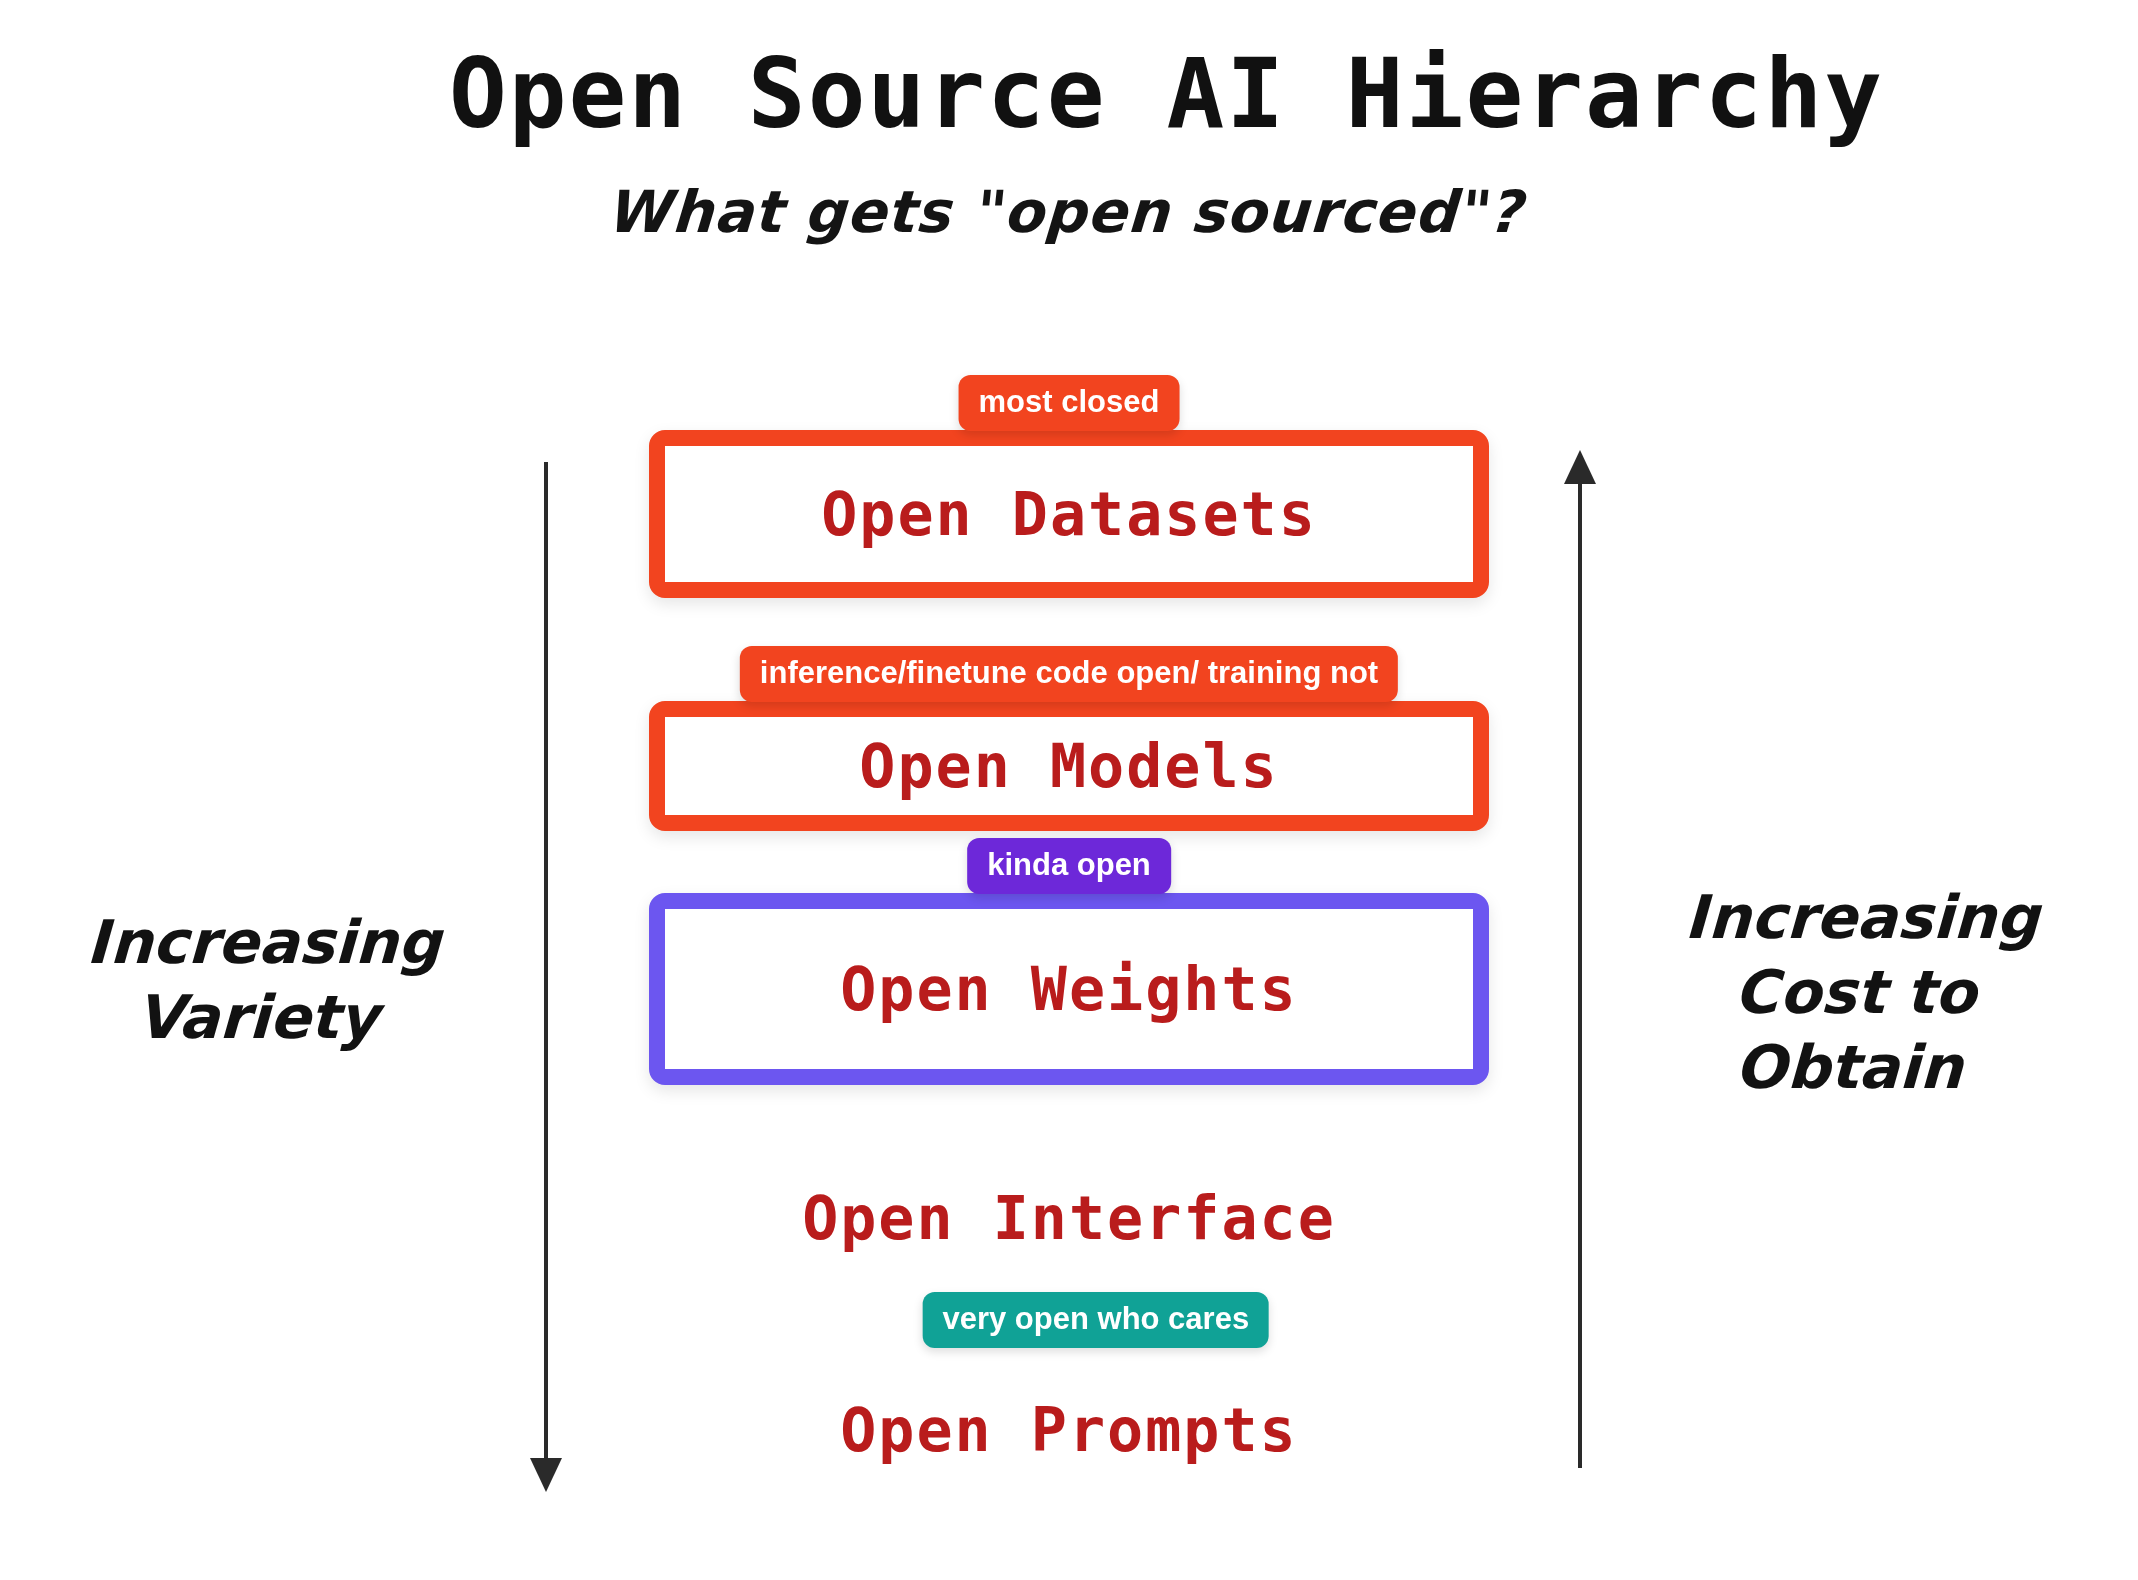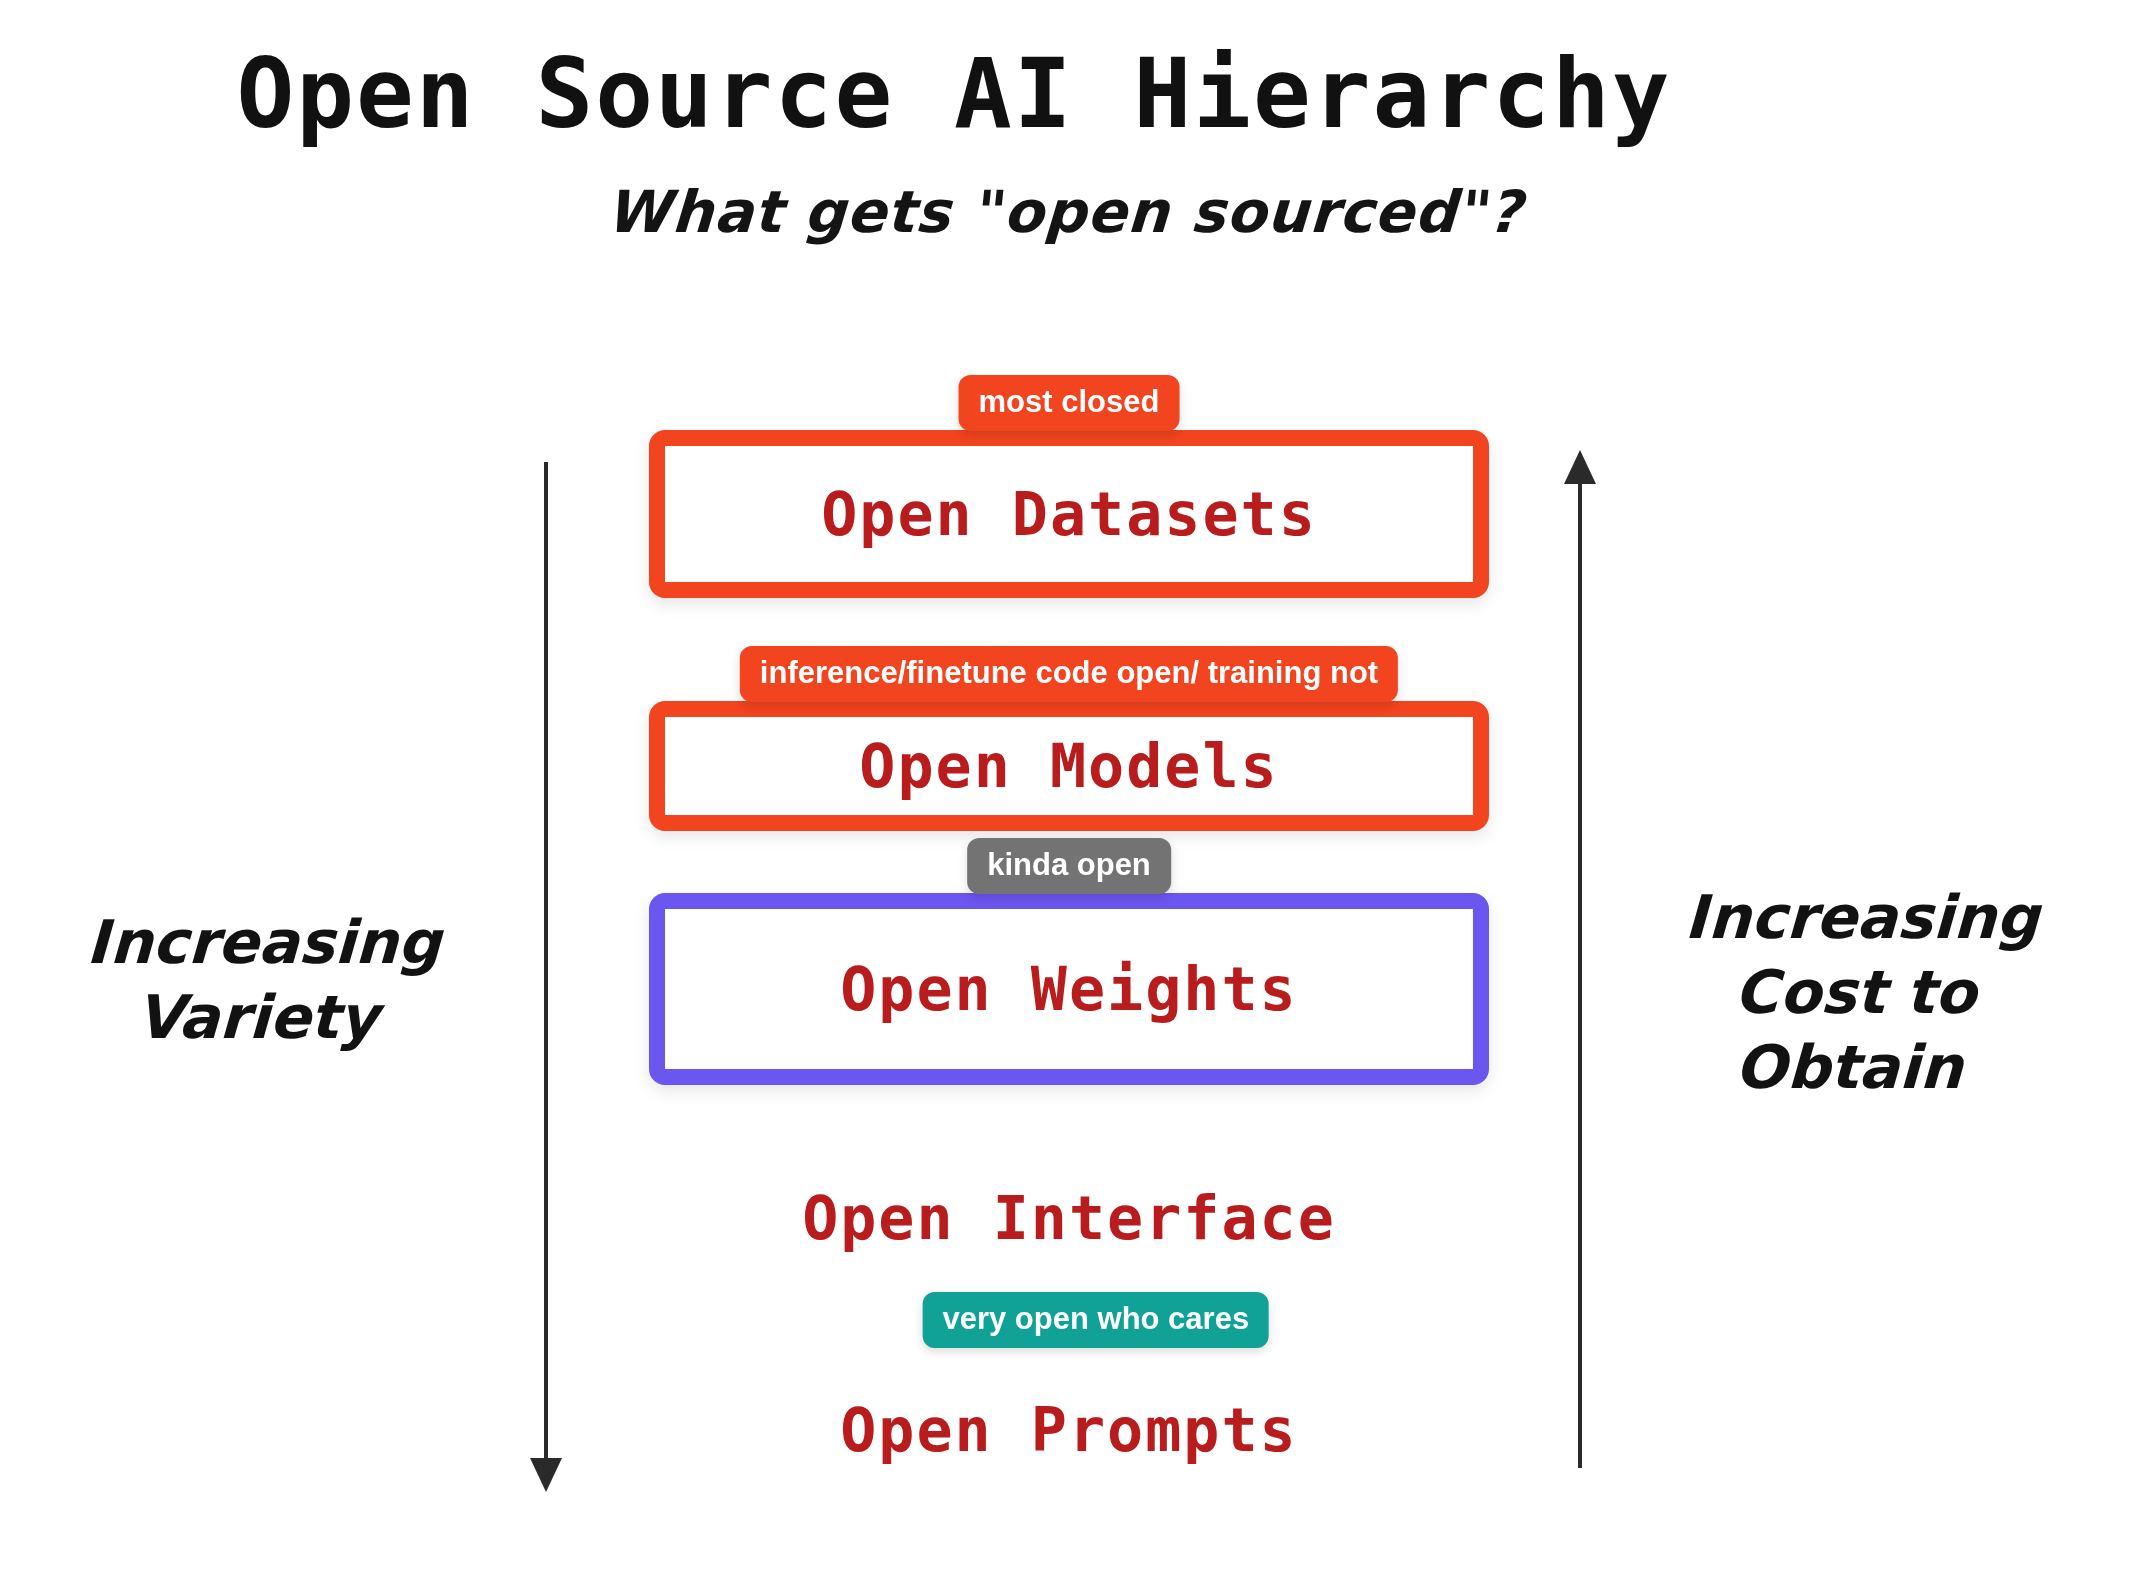--- a/index.html
+++ b/index.html
@@ -13,24 +13,24 @@
     width: 2138px;
     height: 1580px;
     background: #ffffff;
     overflow: hidden;
     font-family: "DejaVu Sans", sans-serif;
   }
 
   
   .title {
     position: absolute;
-    left: 12px;
+    left: 0;
     top: 38px;
     width: 1884px;
-    text-align: center;
+    text-align: right;
     font-family: "DejaVu Sans Mono", monospace;
     font-weight: bold;
     font-size: 96px;
     letter-spacing: 2px;
     color: #111111;
     white-space: nowrap;
   }
   .subtitle {
     position: absolute;
     left: 0;
@@ -161,21 +161,21 @@
   </div>
 
   <div class="tier" style="top:701px;">
     <div class="badge" style="background:#F2441F; top:-55px;">inference/finetune code open/ training not</div>
     <div class="tier-box bordered" style="border-color:#F2441F; height:130px;">
       <span class="tier-label">Open Models</span>
     </div>
   </div>
 
   <div class="tier" style="top:893px;">
-    <div class="badge" style="background:#737373; top:-55px;">kinda open</div>
+    <div class="badge" style="background:#6d28d9; top:-55px;">kinda open</div>
     <div class="tier-box bordered" style="border-color:#6C56F0; height:192px;">
       <span class="tier-label">Open Weights</span>
     </div>
   </div>
 
   <div class="tier" style="top:1168px;">
     <div class="tier-box" style="height:100px;">
       <span class="tier-label">Open Interface</span>
     </div>
   </div>

